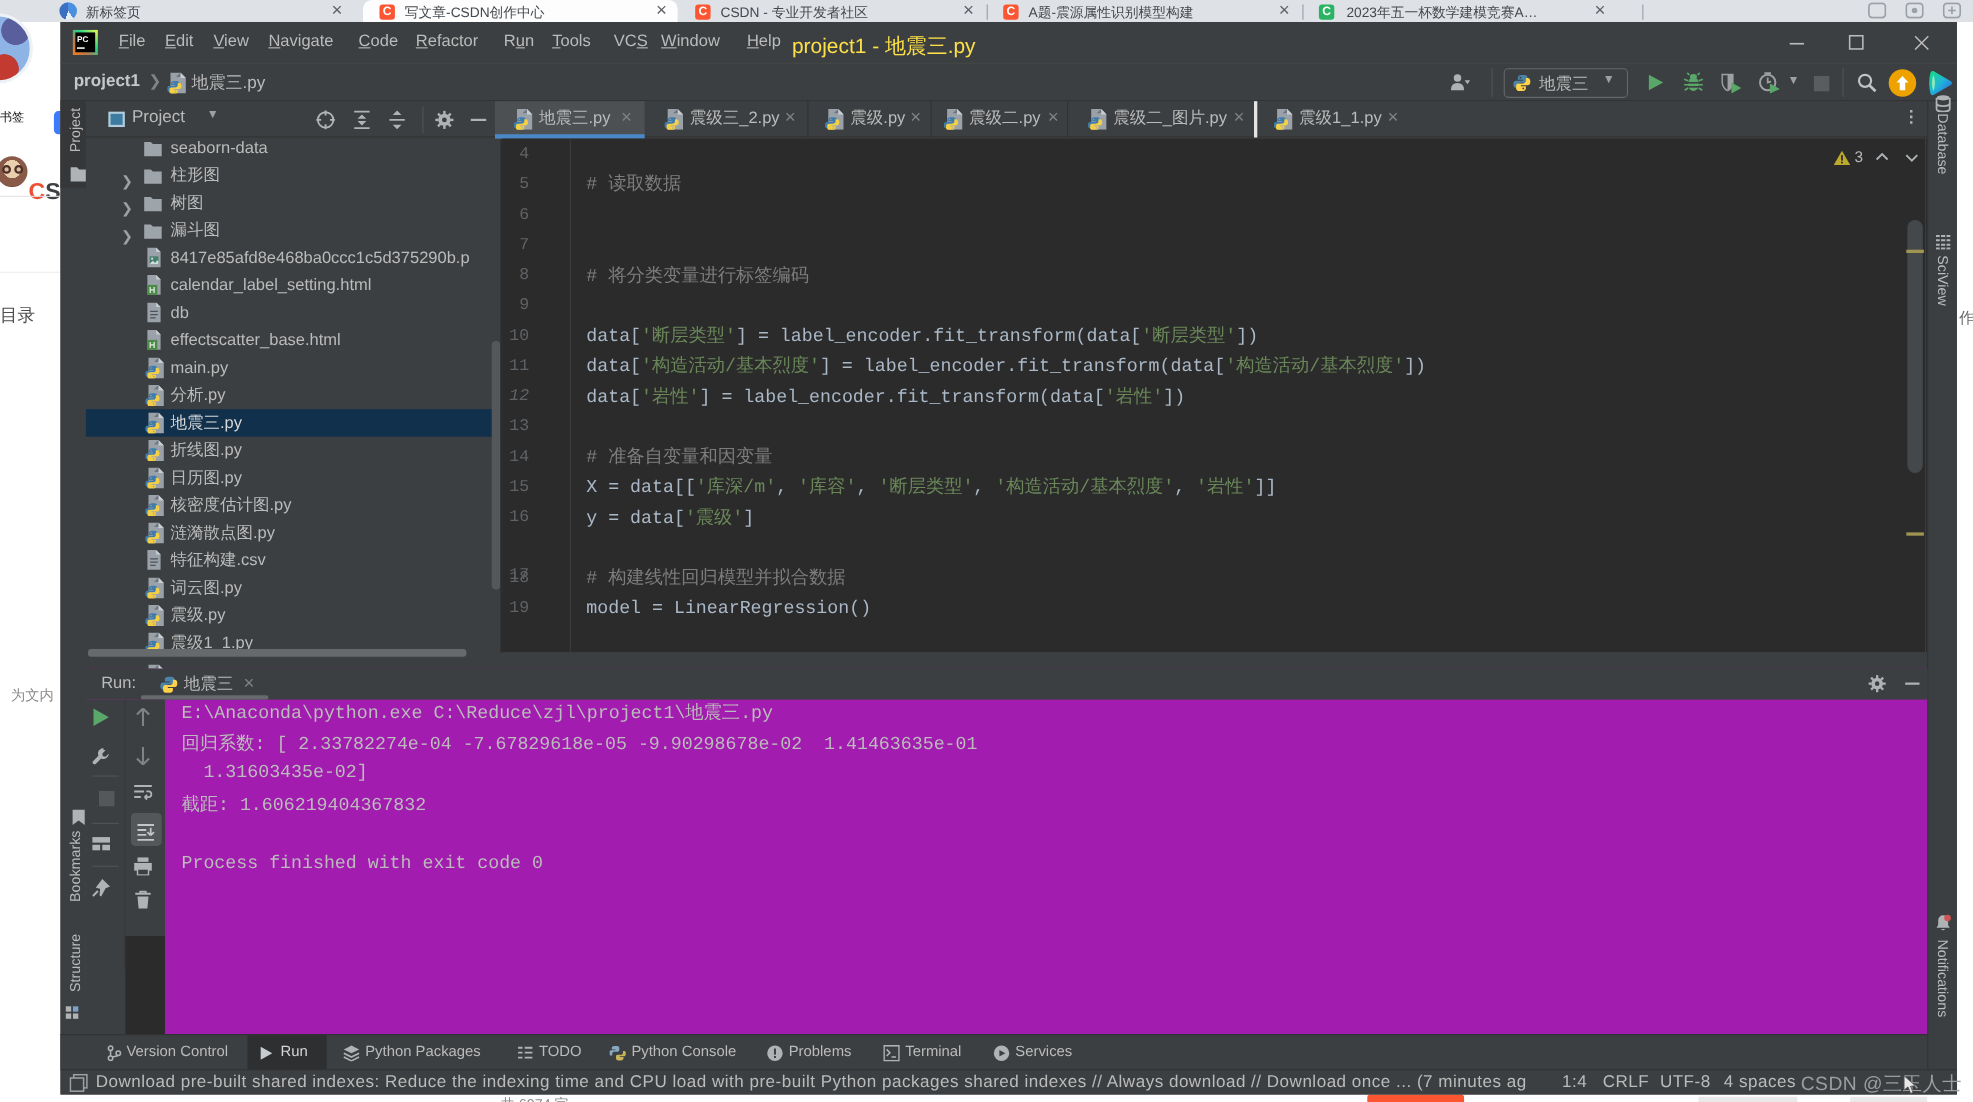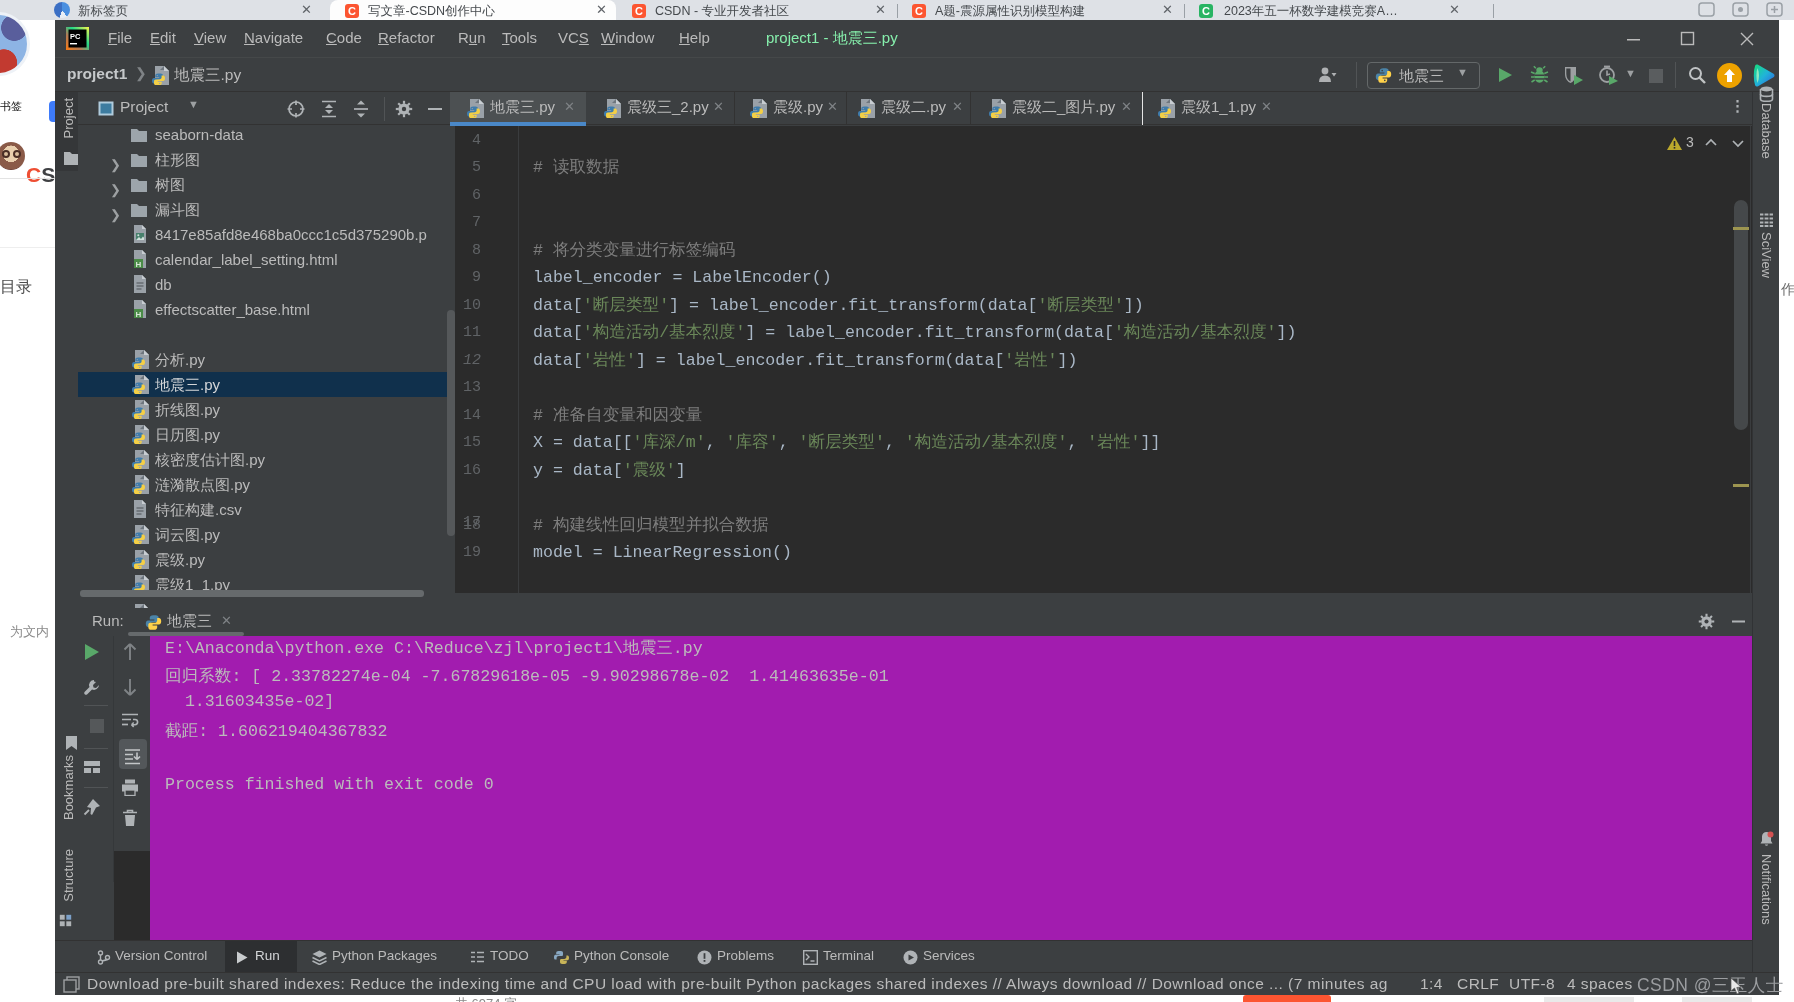--- a/index.html
+++ b/index.html
@@ -17,21 +17,21 @@
     background:#fc5531; color:#fff; font-size:11px; font-weight:bold;
     text-align:center; line-height:14px; }
   .bx { position:absolute; top:2px; color:#5f6368; font-size:13px; }
   .bsep { position:absolute; top:4px; width:1px; height:14px; background:#9aa0a6; }
 
   
   #pyc { left:55px; top:20px; width:1724px; height:975px; background:#3c3f41; }
   
   #titlebar { left:55px; top:20px; width:1724px; height:37px; background:#3c3f41; }
   .menu { position:absolute; top:9px; color:#bbbbbb; font-size:15px; }
-  #wtitle { position:absolute; top:9px; left:711px; color:#86efac; font-size:15px; }
+  #wtitle { position:absolute; top:9px; left:665px; color:#fde047; font-size:19px; }
   
   #toolrow { left:55px; top:57px; width:1724px; height:35px; background:#3c3f41;
     border-bottom:1px solid #323232; border-top:1px solid #454849; }
   
   #lstripe { left:55px; top:92px; width:23px; height:880px; background:#3c3f41; }
   .vtext { position:absolute; color:#bbbbbb; font-size:13px; white-space:nowrap;
     writing-mode:vertical-rl; transform:rotate(180deg); }
   .vtext2 { position:absolute; color:#bbbbbb; font-size:13px; white-space:nowrap;
     writing-mode:vertical-rl; }
   
@@ -410,20 +410,26 @@
             <use href="#fileico"></use>
           </svg>
           <span class="lbl">db</span>
         </div>
       <div class="trow" style="top:171px;">
           <svg class="ic" style="left:54px;top:3px" width="15" height="19">
             <use href="#htmlico"></use>
           </svg>
           <span class="lbl">effectscatter_base.html</span>
         </div>
+      <div class="trow" style="top:196px;">
+          <svg class="ic" style="left:54px;top:3px" width="17" height="19">
+            <use href="#pyico"></use>
+          </svg>
+          <span class="lbl">main.py</span>
+        </div>
       <div class="trow" style="top:221px;">
           <svg class="ic" style="left:54px;top:3px" width="17" height="19">
             <use href="#pyico"></use>
           </svg>
           <span class="lbl">分析.py</span>
         </div>
       <div class="trow sel" style="top:246px;">
           <svg class="ic" style="left:54px;top:3px" width="17" height="19">
             <use href="#pyico"></use>
           </svg>
@@ -511,21 +517,21 @@
       <span class="nm" style="left:38px;">震级.py</span>
         <span class="x" style="left:92px;">✕</span>
     </div>
     <div class="etab" style="left:397px;width:124px;border-right:1px solid #323232;">
       <svg class="ic" style="left:11px;top:7px" width="17" height="19">
           <use href="#pyico"></use>
         </svg>
       <span class="nm" style="left:34px;">震级二.py</span>
         <span class="x" style="left:105px;">✕</span>
     </div>
-    <div class="etab" style="left:521px;width:172px;border-right:1px solid #e5e5e5;">
+    <div class="etab" style="left:521px;width:172px;border-right:3px solid #e5e5e5;">
       <svg class="ic" style="left:18px;top:7px" width="17" height="19">
           <use href="#pyico"></use>
         </svg>
       <span class="nm" style="left:41px;">震级二_图片.py</span>
         <span class="x" style="left:150px;">✕</span>
     </div>
     <div class="etab" style="left:693px;width:138px;">
       <svg class="ic" style="left:15px;top:7px" width="17" height="19">
           <use href="#pyico"></use>
         </svg>
@@ -547,21 +553,20 @@
     <div class="lno" style="top:221px;font-style:italic;">12</div>
     <div class="lno" style="top:248px;">13</div>
     <div class="lno" style="top:276px;">14</div>
     <div class="lno" style="top:303px;">15</div>
     <div class="lno" style="top:331px;">16</div>
     <div class="lno" style="top:358px;margin-top:25px;">17</div>
     <div class="lno" style="top:386px;">18</div>
     <div class="lno" style="top:413px;">19</div>
     <div class="cl cmt" style="top:28px;"># 读取数据</div>
     <div class="cl cmt" style="top:111px;"># 将分类变量进行标签编码</div>
-    <div class="cl" style="top:138px;">label_encoder = LabelEncoder()</div>
     <div class="cl" style="top:166px;">data[<span class="str">'断层类型'</span>] = label_encoder.fit_transform(data[<span class="str">'断层类型'</span>])</div>
     <div class="cl" style="top:193px;">data[<span class="str">'构造活动/基本烈度'</span>] = label_encoder.fit_transform(data[<span class="str">'构造活动/基本烈度'</span>])</div>
     <div class="cl" style="top:221px;">data[<span class="str">'岩性'</span>] = label_encoder.fit_transform(data[<span class="str">'岩性'</span>])</div>
     <div class="cl cmt" style="top:276px;"># 准备自变量和因变量</div>
     <div class="cl" style="top:303px;">X = data[[<span class="str">'库深/m'</span>, <span class="str">'库容'</span>, <span class="str">'断层类型'</span>, <span class="str">'构造活动/基本烈度'</span>, <span class="str">'岩性'</span>]]</div>
     <div class="cl" style="top:331px;">y = data[<span class="str">'震级'</span>]</div>
     <div class="cl cmt" style="top:386px;"># 构建线性回归模型并拟合数据</div>
     <div class="cl" style="top:413px;">model = LinearRegression()</div>
 
     <svg class="ic" style="left:1210px;top:11px;" width="15" height="13" viewBox="0 0 15 13">

